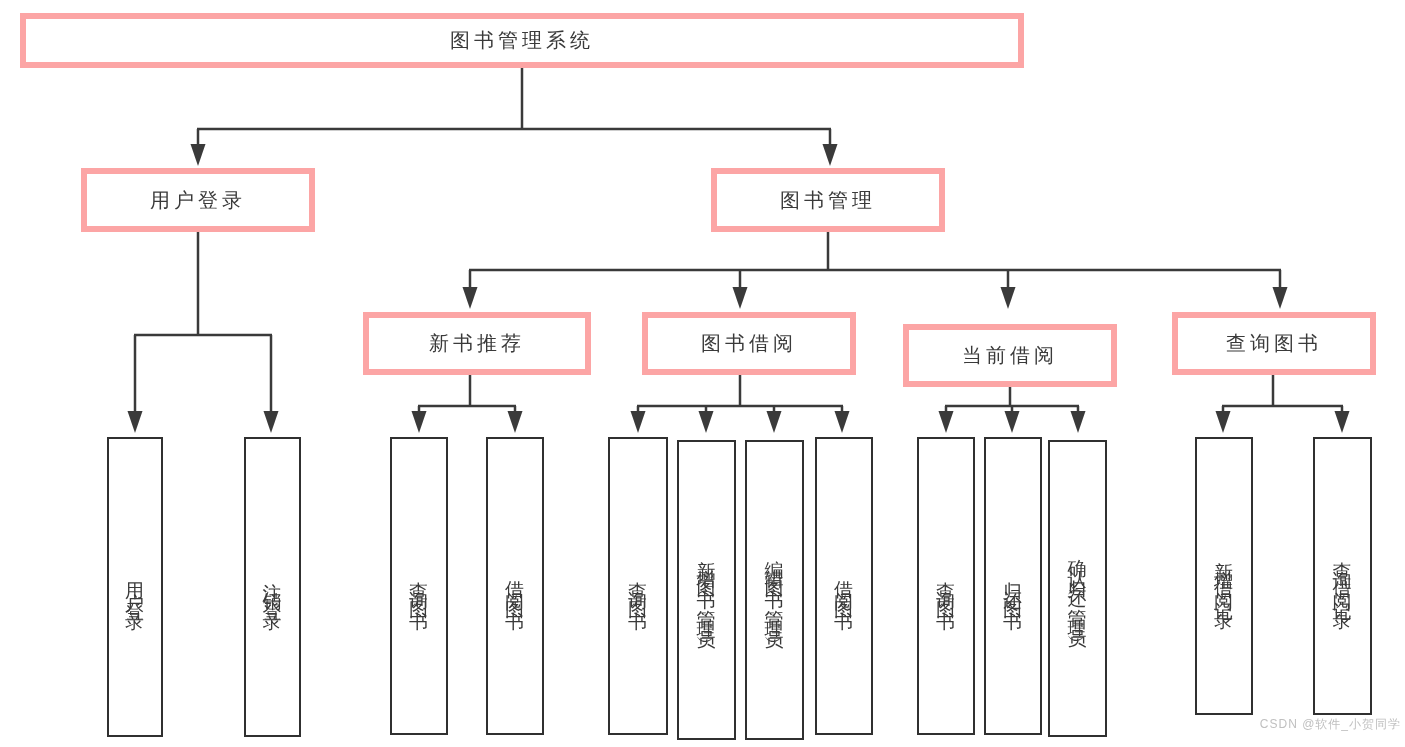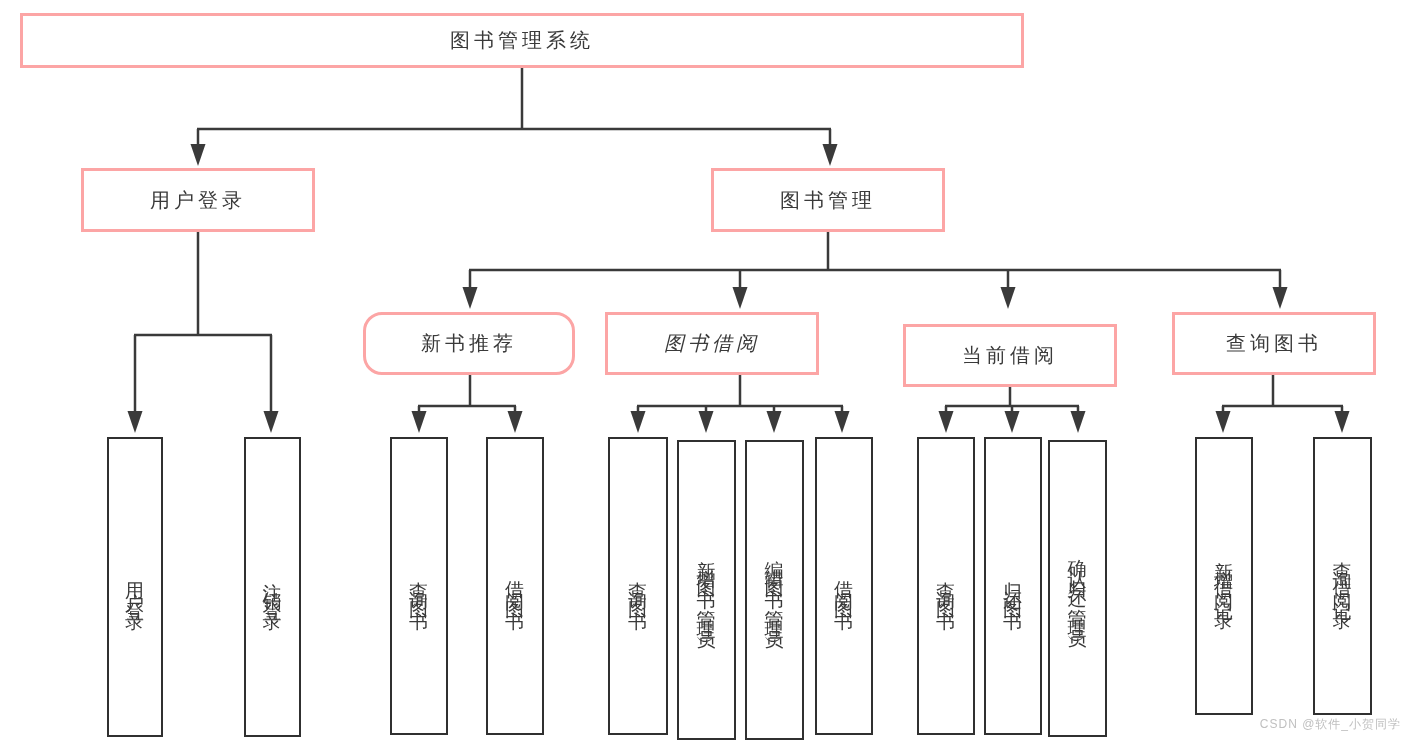--- a/index.html
+++ b/index.html
@@ -34,39 +34,39 @@
   .node, .leaf {
     position: absolute;
     box-sizing: border-box;
     background: #ffffff;
     color: #3a3a3a;
     display: flex;
     align-items: center;
     justify-content: center;
   }
   .node {
-    border: 3px solid #fca5a5;
+    border: 6px solid #fca5a5;
     font-size: 20px;
     letter-spacing: 4px;
     white-space: nowrap;
   }
   .leaf {
     border: 2px solid #303030;
     font-size: 19px;
     letter-spacing: 10px;
     writing-mode: vertical-rl;
     text-orientation: mixed;
     line-height: 1;
   }
   
   #root-box        { left: 20px;   top: 13px;  width: 1004px; height: 55px; }
   #n-user-login    { left: 81px;   top: 168px; width: 234px;  height: 64px; }
   #n-book-mgmt     { left: 711px;  top: 168px; width: 234px;  height: 64px; }
-  #n-new-books     { left: 363px;  top: 312px; width: 212px;  height: 63px; border-radius: 19px; }
-  #n-book-borrow   { left: 605px;  top: 312px; width: 214px;  height: 63px; font-style: italic; }
+  #n-new-books     { left: 363px;  top: 312px; width: 228px;  height: 63px; }
+  #n-book-borrow   { left: 642px;  top: 312px; width: 214px;  height: 63px; }
   #n-current       { left: 903px;  top: 324px; width: 214px;  height: 63px; }
   #n-records       { left: 1172px; top: 312px; width: 204px;  height: 63px; }
 
   #l-a1 { left: 107px;  top: 437px; width: 56px; height: 300px; }
   #l-a2 { left: 244px;  top: 437px; width: 57px; height: 300px; }
   #l-b1 { left: 390px;  top: 437px; width: 58px; height: 298px; }
   #l-b2 { left: 486px;  top: 437px; width: 58px; height: 298px; }
   #l-c1 { left: 608px;  top: 437px; width: 60px; height: 298px; }
   #l-c2 { left: 677px;  top: 440px; width: 59px; height: 300px; }
   #l-c3 { left: 745px;  top: 440px; width: 59px; height: 300px; }

